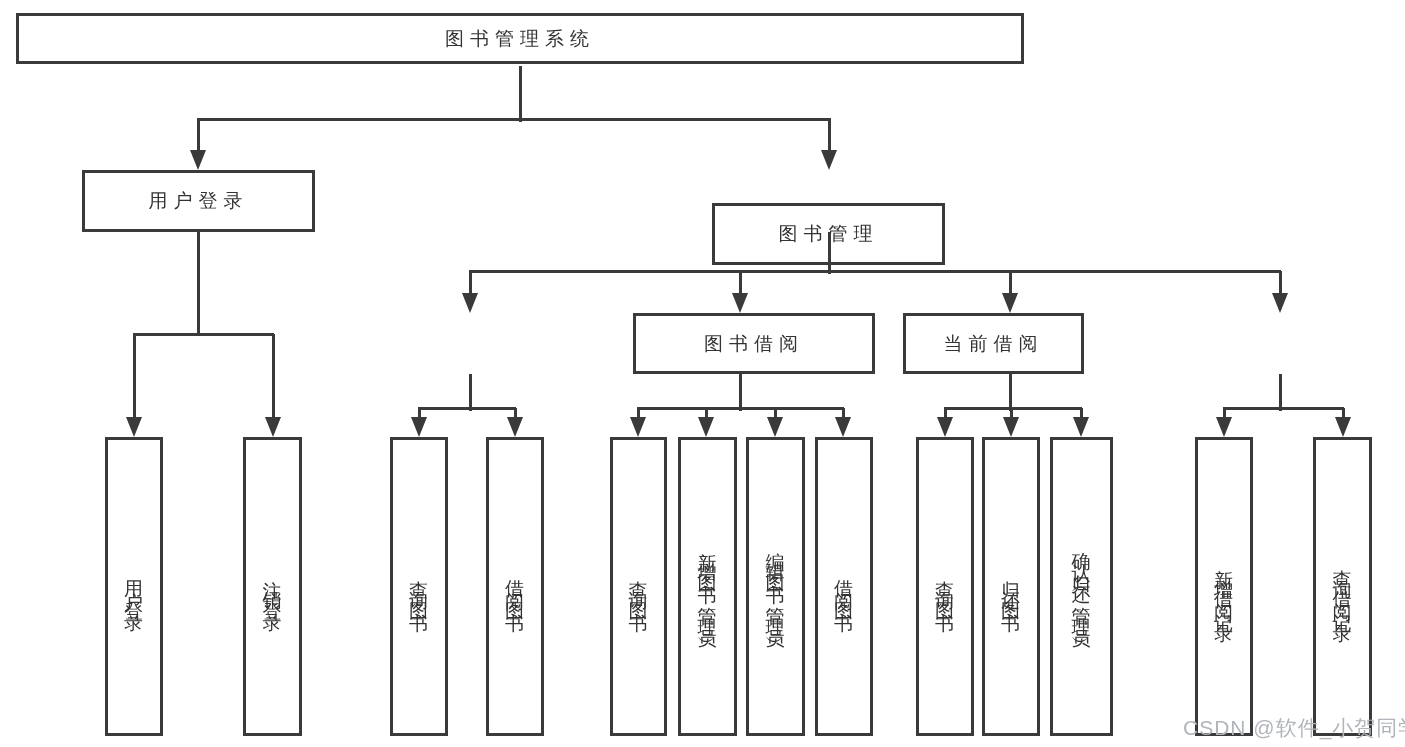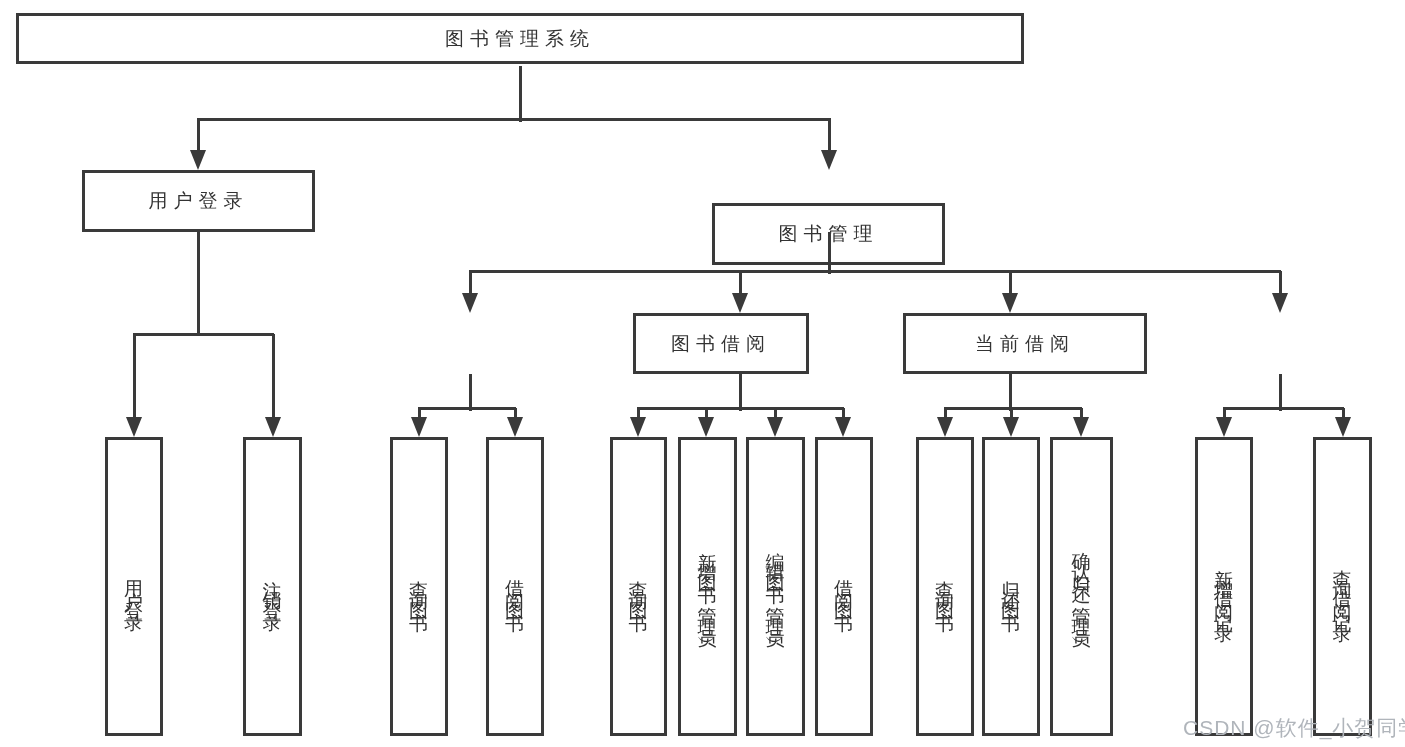--- a/index.html
+++ b/index.html
@@ -66,24 +66,24 @@
   <div class="hline" style="left:469px; top:270px; width:812px;"></div>
   <div class="vline" style="left:469px; top:271px; height:24px;"></div>
   <div class="arrow" style="left:462px; top:293px;"></div>
   <div class="vline" style="left:739px; top:271px; height:24px;"></div>
   <div class="arrow" style="left:732px; top:293px;"></div>
   <div class="vline" style="left:1009px; top:271px; height:24px;"></div>
   <div class="arrow" style="left:1002px; top:293px;"></div>
   <div class="vline" style="left:1279px; top:271px; height:24px;"></div>
   <div class="arrow" style="left:1272px; top:293px;"></div>
 
-  <div class="box" style="left:633px; top:313px; width:176px; height:61px;">
+  <div class="box" style="left:633px; top:313px; width:242px; height:61px;">
     <span class="h-label">图书借阅</span>
   </div>
-  <div class="box" style="left:903px; top:313px; width:244px; height:61px;">
+  <div class="box" style="left:903px; top:313px; width:181px; height:61px;">
     <span class="h-label">当前借阅</span>
   </div>
 
   <div class="vline" style="left:469px; top:374px; height:37px;"></div>
   <div class="hline" style="left:418px; top:407px; width:98px;"></div>
   <div class="vline" style="left:418px; top:408px; height:11px;"></div>
   <div class="arrow" style="left:411px; top:417px;"></div>
   <div class="vline" style="left:514px; top:408px; height:11px;"></div>
   <div class="arrow" style="left:507px; top:417px;"></div>
 

